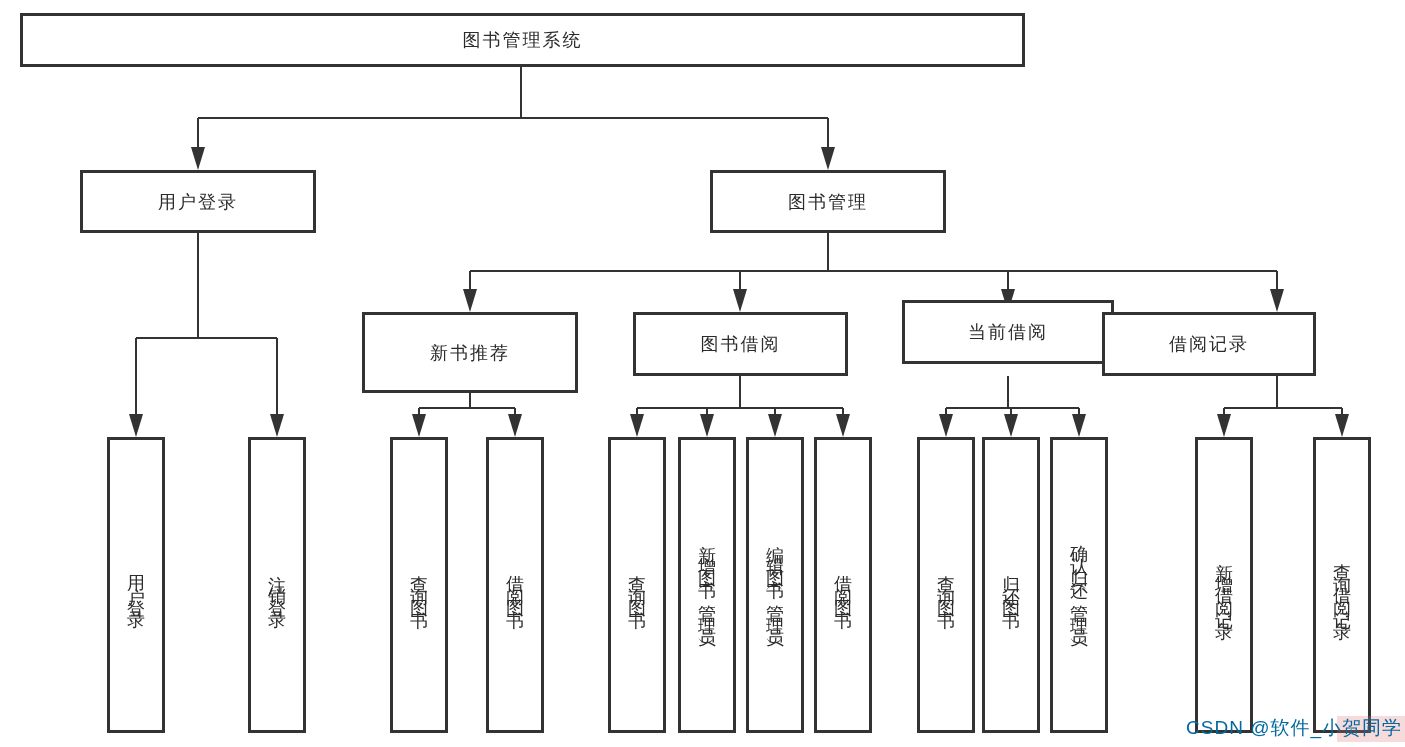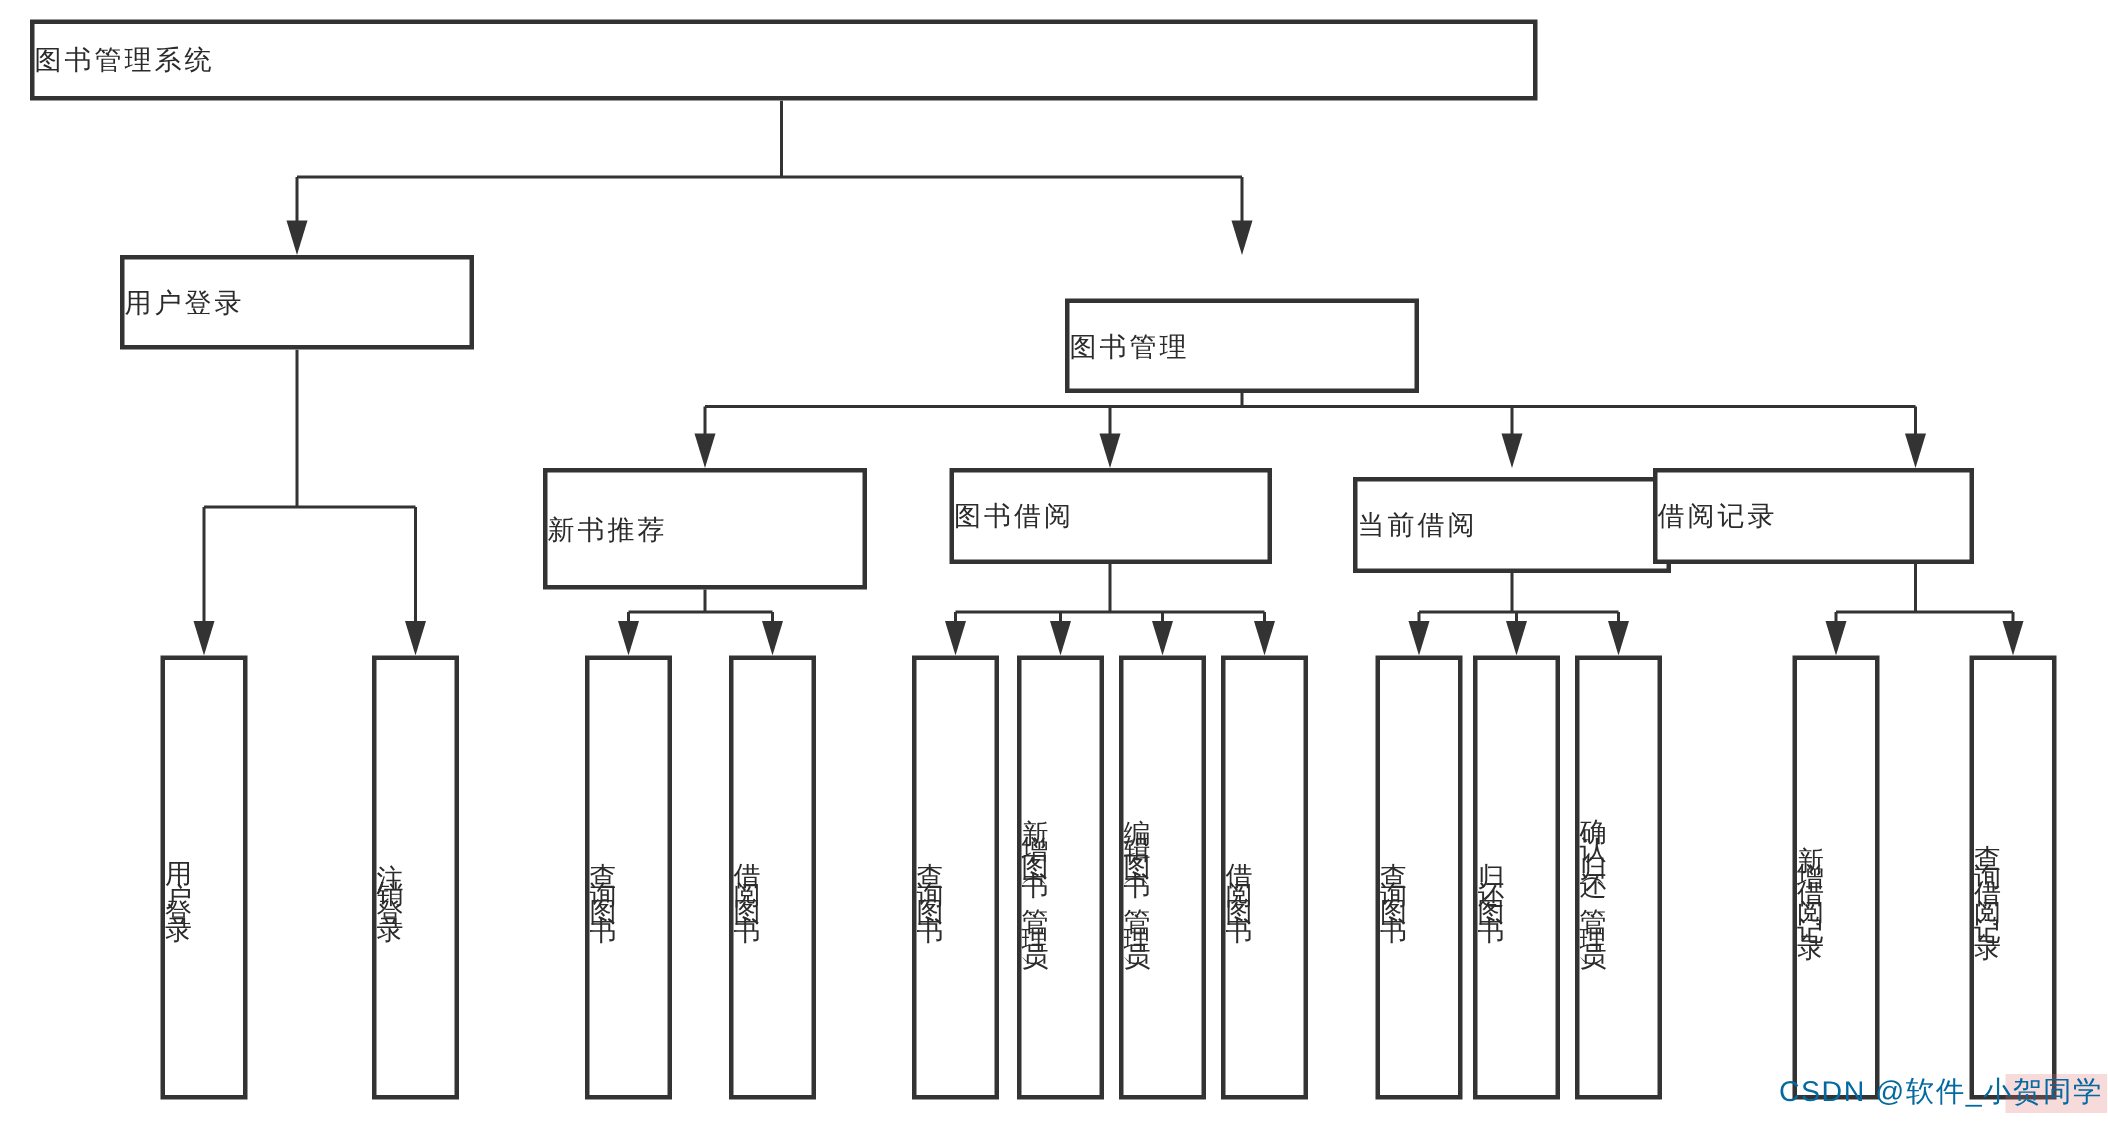--- a/index.html
+++ b/index.html
@@ -16,20 +16,21 @@
     left: 0; top: 0;
     z-index: 1;
   }
   .box {
     position: absolute;
     box-sizing: border-box;
     background: #ffffff;
     border: 3px solid #333333;
     display: flex;
     align-items: center;
+    justify-content: center;
     color: #2b2b2b;
     z-index: 2;
   }
   .hlabel {
     font-size: 18px;
     letter-spacing: 2px;
     white-space: nowrap;
   }
   .leaf {
     top: 437px;
@@ -109,31 +110,31 @@
     </g>
   </svg>
 
   <div class="box" style="left:20px; top:13px; width:1005px; height:54px;">
     <span class="hlabel">图书管理系统</span>
   </div>
 
   <div class="box" style="left:80px; top:170px; width:236px; height:63px;">
     <span class="hlabel">用户登录</span>
   </div>
-  <div class="box" style="left:710px; top:170px; width:236px; height:63px;margin-top:29px;">
+  <div class="box" style="left:710px; top:170px; width:236px; height:63px;">
     <span class="hlabel">图书管理</span>
   </div>
 
   <div class="box" style="left:362px; top:312px; width:216px; height:81px;">
     <span class="hlabel">新书推荐</span>
   </div>
   <div class="box" style="left:633px; top:312px; width:215px; height:64px;">
     <span class="hlabel">图书借阅</span>
   </div>
-  <div class="box" style="left:902px; top:318px; width:212px; height:64px;">
+  <div class="box" style="left:902px; top:300px; width:212px; height:64px;">
     <span class="hlabel">当前借阅</span>
   </div>
   <div class="box" style="left:1102px; top:312px; width:214px; height:64px;">
     <span class="hlabel">借阅记录</span>
   </div>
 
   <div class="box leaf" style="left:107px;">
     <span class="vtext">用户登录</span>
   </div>
   <div class="box leaf" style="left:248px;">

